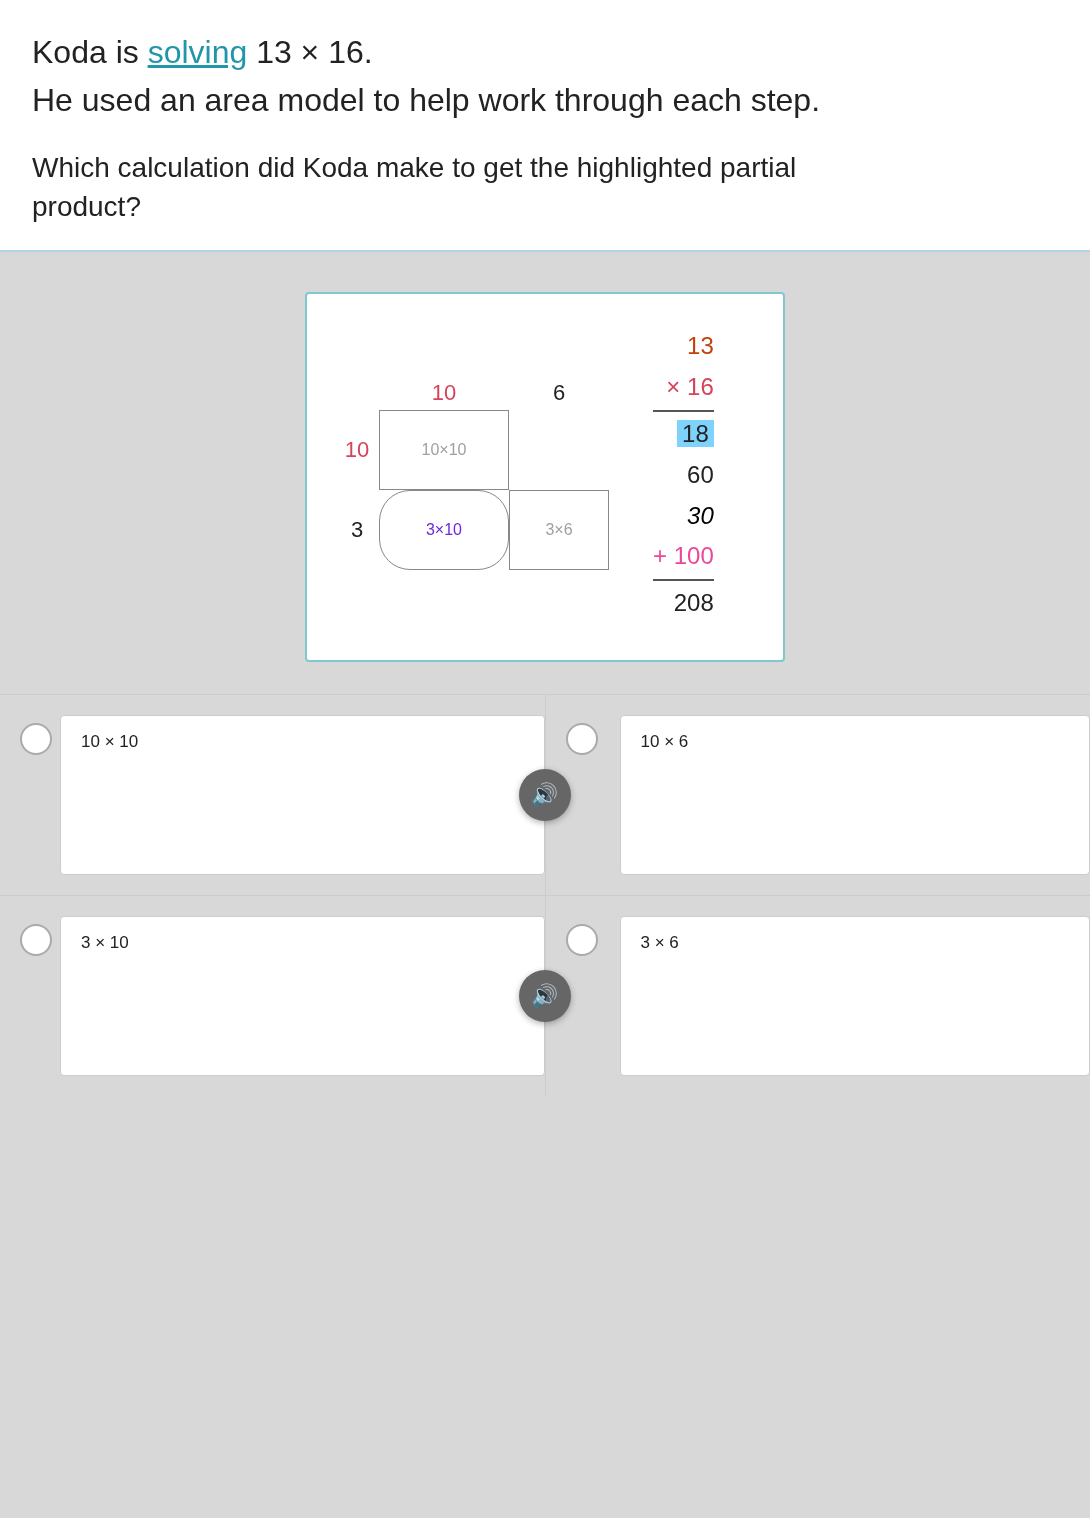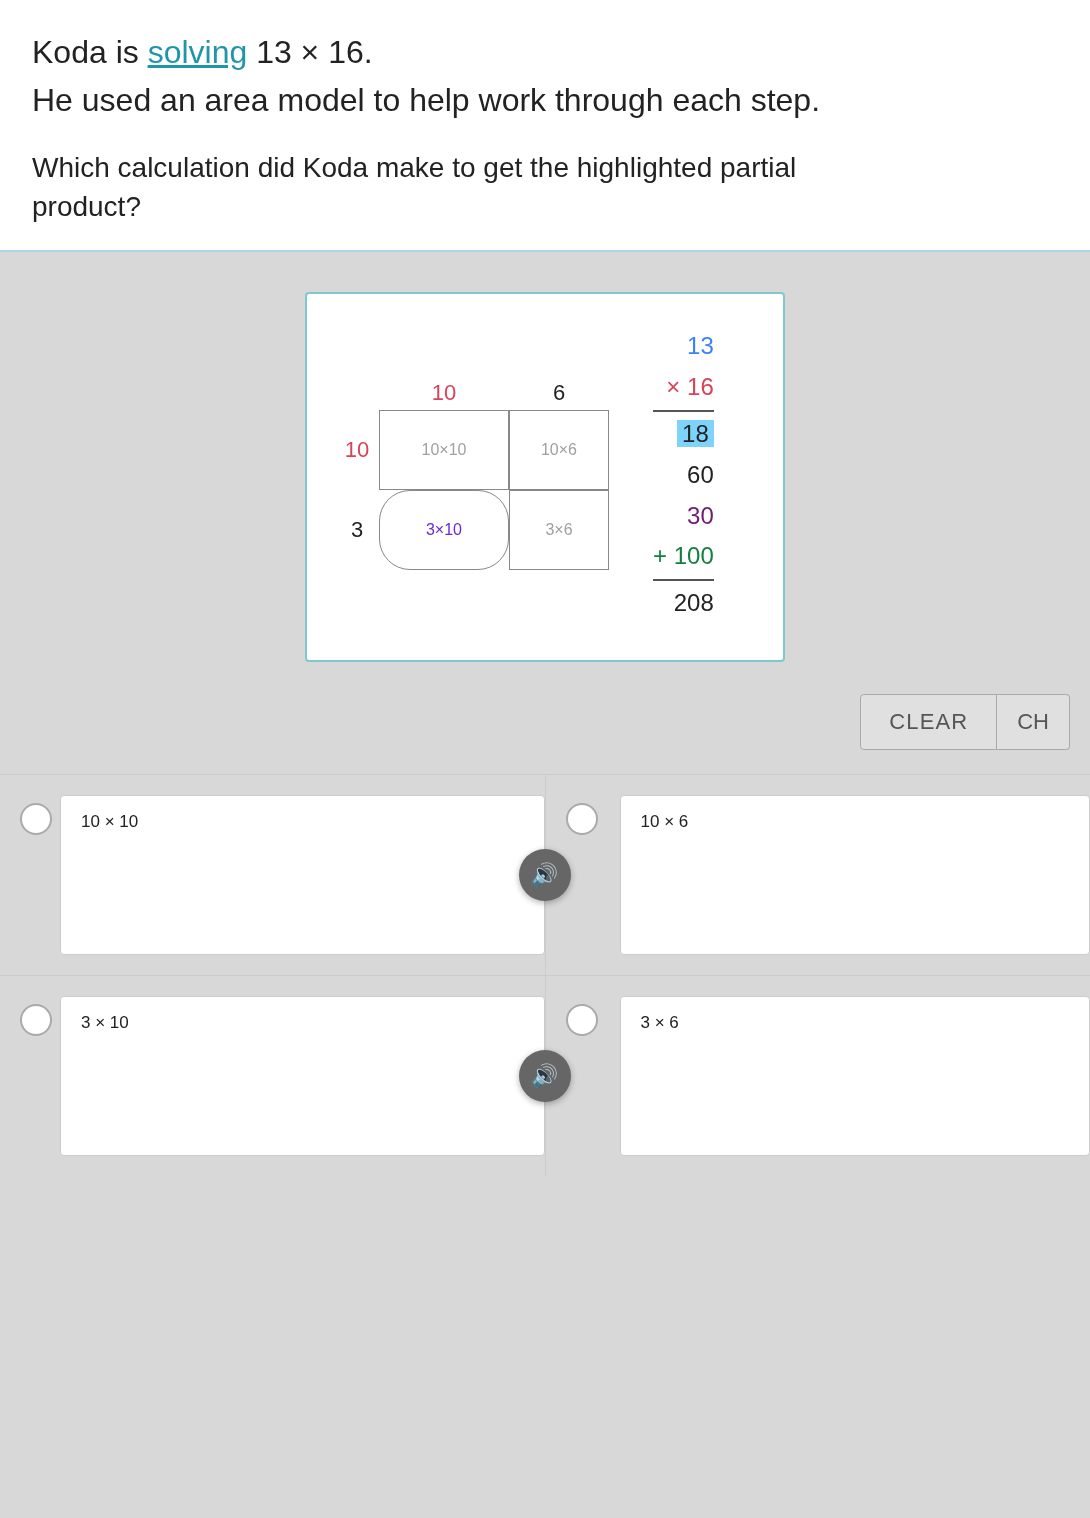--- a/index.html
+++ b/index.html
@@ -242,57 +242,50 @@
             <div></div>
             <div class="col-label col-label-10">10</div>
             <div class="col-label col-label-6">6</div>
           </div>
 
           <div style="display:grid; grid-template-columns: 44px 130px 100px; height:80px;">
             <div class="row-label row-label-10">10</div>
             <div class="cell cell-10x10">
               <span>10×10</span>
             </div>
-            <div class="cell cell-10x6">
-              <span>10×6</span>
-            </div>
           </div>
 
           <div style="display:grid; grid-template-columns: 44px 130px 100px; height:80px;">
             <div class="row-label row-label-3">3</div>
             <div class="cell cell-3x10">
               <span>3×10</span>
             </div>
             <div class="cell cell-3x6">
               <span>3×6</span>
             </div>
           </div>
         </div>
 
         <div style="margin-left: 44px; display:flex; flex-direction:column; align-items:flex-end; font-size:24px; line-height:1.7;">
-          <div style="color:#3b82f6;">13</div>
+          <div style="color:#c2410c;">13</div>
           <div style="color:#d4445a;">× 16</div>
           <div style="border-top:2px solid #555; width:100%; margin:2px 0;"></div>
           <div>
             <span style="background:#7dd3fc; color:#222; padding:0 5px;">18</span>
           </div>
           <div style="color:#222;margin-left:10px;">60</div>
-          <div style="color:#701a75;">30</div>
-          <div style="color:#15803d;">+ 100</div>
+          <div style="color:#000000;font-style:italic;">30</div>
+          <div style="color:#ec4899;">+ 100</div>
           <div style="border-top:2px solid #555; width:100%; margin:2px 0;"></div>
           <div style="color:#222;">208</div>
         </div>
       </div>
     </div>
   </div>
 
-  <div class="btn-row">
-    <button class="btn-clear">CLEAR</button>
-    <button class="btn-ch">CH</button>
-  </div>
 
   <div class="options-row">
 
     <div class="options-left">
       <div class="option-radio"></div>
       <div class="option-card">
         <div class="option-label">10 × 10</div>
       </div>
     </div>
 

